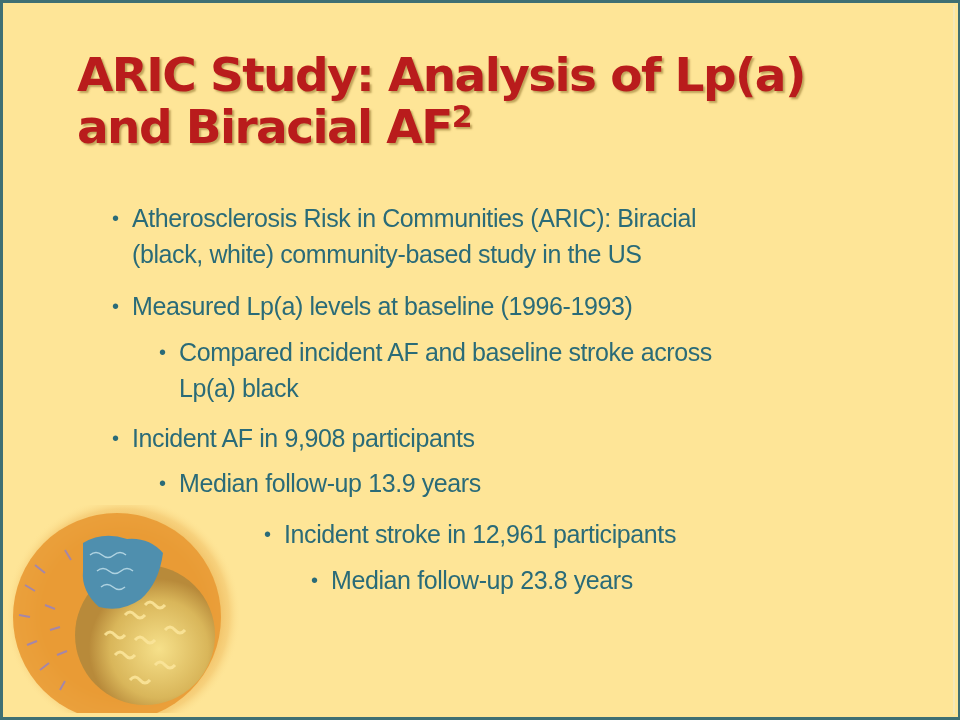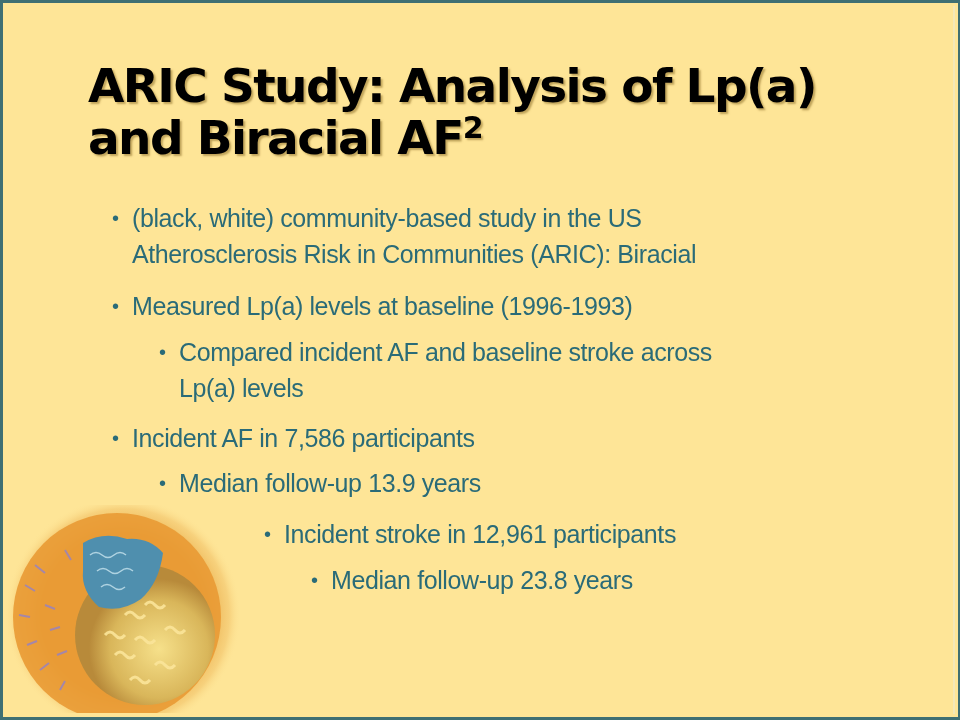--- a/index.html
+++ b/index.html
@@ -14,26 +14,26 @@
     box-sizing: border-box;
     background: #fee597;
     border: 3px solid #3f6f73;
     border-right-width: 2px;
   }
   .slide::after {
     content: ""; position: absolute; right: 3px; top: 3px; bottom: 3px;
     width: 2px; background: #f3e8b8;
   }
   .title {
-    position: absolute; left: 74px; top: 46px; margin: 11px;
+    position: absolute; left: 74px; top: 46px; margin: 0;
     font-family: "DejaVu Sans", sans-serif;
     font-weight: bold;
     font-size: 47px; line-height: 52px;
     letter-spacing: -1.6px;
-    color: #000000;
+    color: #b91c1c;
     text-shadow: 2px 2px 2px rgba(140,110,40,0.55);
   }
   .title sup { font-size: 30px; vertical-align: 16px; line-height: 0; letter-spacing: 0; }
   .bullets { position: absolute; left: 0; top: 0; width: 100%; height: 100%; }
   .b {
     position: absolute; color: #2a6b78;
     font-family: "Liberation Sans", sans-serif;
     font-size: 25px; line-height: 36px;
     letter-spacing: -0.4px;
   }
@@ -48,35 +48,35 @@
 </head>
 <body>
 
 <div class="slide">
 
   <h1 class="title"><span>ARIC Study:  Analysis of Lp(a)</span><br><span>and Biracial AF</span><sup>2</sup></h1>
 
   <div class="bullets">
     <div class="b" style="left:129px; top:197px;">
       <span class="dot">•</span>
+      <span class="txt">Atherosclerosis Risk in Communities (ARIC): Biracial</span>
       <span class="txt">(black, white) community-based study in the US</span>
-      <span class="txt">Atherosclerosis Risk in Communities (ARIC): Biracial</span>
     </div>
     <div class="b" style="left:129px; top:285px;">
       <span class="dot">•</span>
       <span class="txt">Measured Lp(a) levels at baseline (1996-1993)</span>
     </div>
     <div class="b" style="left:176px; top:331px;">
       <span class="dot">•</span>
       <span class="txt">Compared incident AF and baseline stroke across</span>
-      <span class="txt">Lp(a) levels</span>
+      <span class="txt">Lp(a) black</span>
     </div>
     <div class="b" style="left:129px; top:417px;">
       <span class="dot">•</span>
-      <span class="txt">Incident AF in 7,586 participants</span>
+      <span class="txt">Incident AF in 9,908 participants</span>
     </div>
     <div class="b" style="left:176px; top:462px;">
       <span class="dot">•</span>
       <span class="txt">Median follow-up 13.9 years</span>
     </div>
     <div class="b" style="left:281px; top:513px;">
       <span class="dot">•</span>
       <span class="txt">Incident stroke in 12,961 participants</span>
     </div>
     <div class="b" style="left:328px; top:559px;">

